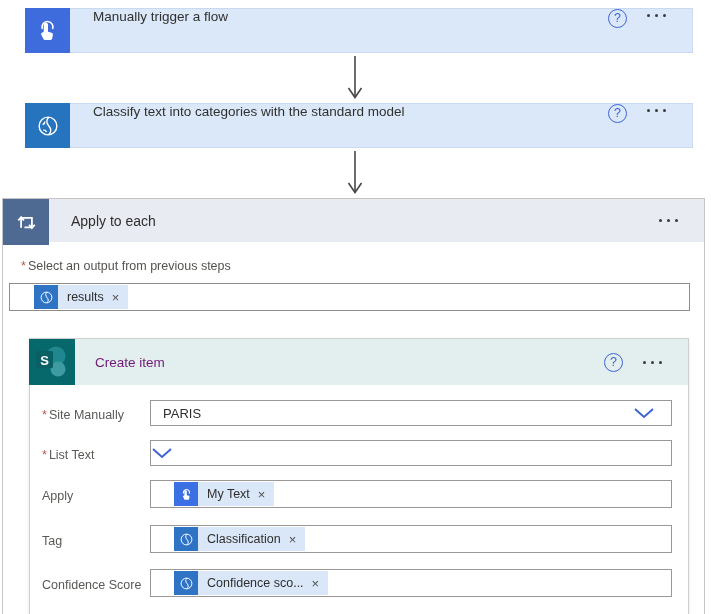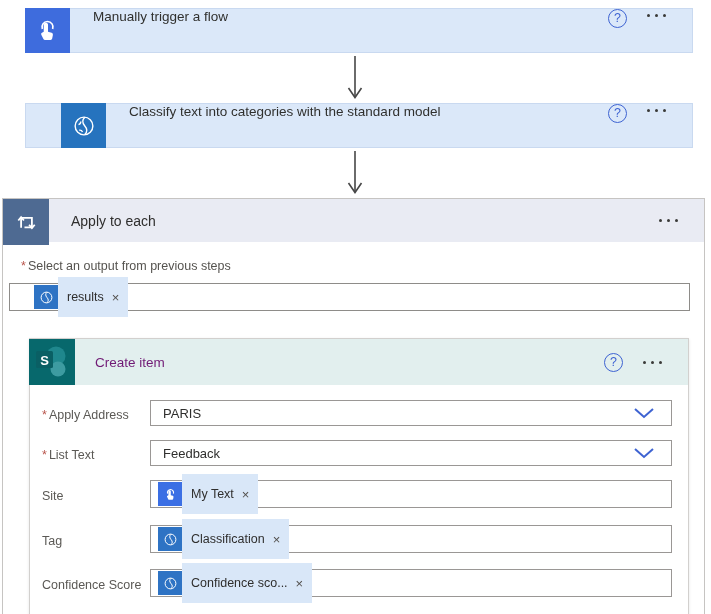--- a/index.html
+++ b/index.html
@@ -3,21 +3,21 @@
 <meta charset="utf-8">
 <style>
   html,body{margin:0;padding:0;background:#fff;}
   #canvas{position:relative;width:711px;height:614px;background:#fff;overflow:hidden;
           font-family:"Liberation Sans",sans-serif;-webkit-font-smoothing:antialiased;}
 
   
   .action-card{position:absolute;left:25px;width:668px;height:45px;display:flex;
                background:var(--card_blue_bg);border:1px solid var(--card_blue_border);box-sizing:border-box;cursor:pointer;}
   #trigger-card{top:8px;}
-  #classify-card{top:103px;padding-left:36px;}
+  #classify-card{top:103px;}
   .icon-sq{width:45px;height:45px;flex:0 0 45px;display:flex;align-items:center;justify-content:center;
            margin:-1px 0 -1px -1px;}
   .icon-trigger{background:var(--trigger_icon_bg);}
   .icon-ai{background:var(--ai_icon_bg);}
   .card-title{flex:1;padding-left:23px;font-size:13.5px;color:#30302e;}
 
   .help{width:19px;height:19px;min-width:19px;border:1.4px solid var(--accent_blue);border-radius:50%;
         color:var(--accent_blue);font-size:12.5px;line-height:1;display:flex;align-items:center;justify-content:center;
         background:transparent;padding:0;margin:0 18px 0 0;cursor:pointer;}
   .menu{display:flex;gap:5px;margin-right:24px;background:none;border:none;cursor:pointer;padding:5px 2px;}
@@ -39,40 +39,40 @@
   .outputs-label{position:absolute;left:18px;top:60px;font-size:12.5px;color:#55534f;}
   .req{color:var(--asterisk);margin-right:2px;}
   .outputs-box{position:absolute;left:6px;top:84px;width:681px;height:28px;border:1px solid #8e8c89;
                background:#fff;display:flex;align-items:center;box-sizing:border-box;cursor:text;}
 
   
   .token{display:flex;align-items:center;height:24px;font-size:12.5px;cursor:pointer;}
   .tok-icon{width:24px;height:24px;min-width:24px;display:flex;align-items:center;justify-content:center;}
   .tok-ai{background:var(--ai_token_bg);}
   .tok-trig{background:var(--trigger_token_bg);}
-  .tok-pill{display:flex;align-items:center;height:40px;background:var(--token_bg);padding:0 9px;color:#2f2e2d;gap:8px;}
+  .tok-pill{display:flex;align-items:center;height:24px;background:var(--token_bg);padding:0 9px;color:#2f2e2d;gap:8px;}
   .tok-x{color:#524f4c;font-size:13px;cursor:pointer;}
 
   
   #create-card{position:absolute;left:26px;top:139px;width:660px;height:290px;background:#fff;
                border:1px solid var(--create_border);box-shadow:0 1px 3px rgba(0,0,0,.10);box-sizing:border-box;}
   .create-header{position:relative;height:46px;background:var(--create_header_bg);display:flex;align-items:center;cursor:pointer;}
   .create-icon{width:46px;height:46px;flex:0 0 46px;margin:-1px 0 0 -1px;background:var(--sp_icon_bg);
                display:flex;align-items:center;justify-content:center;}
   .create-title{margin-left:20px;font-size:13.5px;color:#701a75;}
   .create-header .help{margin-left:auto;}
 
   .field-row{position:absolute;left:0;width:100%;}
   .f-label{position:absolute;left:12px;top:0;bottom:0;display:flex;align-items:center;font-size:12.5px;color:#5b5955;}
   .f-input{position:absolute;left:120px;width:522px;top:0;bottom:4px;border:1px solid #9a9795;background:#fff;
            display:flex;align-items:center;box-sizing:border-box;cursor:pointer;}
   .f-value{margin-left:12px;font-size:13px;color:#2f2e2d;flex:1;}
   .chev{margin-right:16px;display:flex;align-items:center;}
   .tok-input{cursor:text;}
-  .tok-input .token{margin-left:7px;}
+  .tok-input .token{margin-left:23px;}
   .outputs-box .token{margin-left:24px;}
 </style>
 </head>
 <body>
 
 <div id="canvas">
 
   <div class="action-card" id="trigger-card">
     <div class="icon-sq icon-trigger">
       <svg width="27" height="27" viewBox="0 0 24 24">
@@ -174,50 +174,49 @@
         <button class="menu">
             <i></i>
             <i></i>
             <i></i>
           </button>
       </div>
 
       <div class="field-row" style="top:61px;height:30px;">
         <div class="f-label">
           <span class="req">*</span>
-            <span>Apply Address</span>
+            <span>Site Manually</span>
         </div>
         <div class="f-input">
           <span class="f-value">PARIS</span>
           <span class="chev">
             <svg width="22" height="12" viewBox="0 0 22 12">
                 <path d="M2 2 L11 10 L20 2" fill="none" stroke="var(--accent_blue)" stroke-width="2"></path>
               </svg>
           </span>
         </div>
       </div>
 
       <div class="field-row" style="top:101px;height:30px;">
         <div class="f-label">
           <span class="req">*</span>
             <span>List Text</span>
         </div>
         <div class="f-input">
-          <span class="f-value">Feedback</span>
           <span class="chev">
             <svg width="22" height="12" viewBox="0 0 22 12">
                 <path d="M2 2 L11 10 L20 2" fill="none" stroke="var(--accent_blue)" stroke-width="2"></path>
               </svg>
           </span>
         </div>
       </div>
 
       <div class="field-row" style="top:141px;height:32px;">
         <div class="f-label">
-            <span>Site</span>
+            <span>Apply</span>
           </div>
         <div class="f-input tok-input">
           <div class="token">
             <span class="tok-icon tok-trig">
               <svg width="15" height="15" viewBox="0 0 24 24">
                 <path d="M7.4 10.6a4.9 4.9 0 1 1 9.2 0" fill="none" stroke="#fff" stroke-width="1.8"></path>
                 <path d="M11.05 5.3c.78 0 1.4.62 1.4 1.4v6.4l3.15.92c.82.24 1.33 1.05 1.18 1.89l-.6 3.28a1.52 1.52 0 0 1-1.5 1.25h-4.93c-.58 0-1.11-.33-1.37-.85l-1.9-3.8a1.35 1.35 0 0 1 .62-1.82l1.55-.77V6.7c0-.78.62-1.4 1.4-1.4z" fill="#fff"></path>
               </svg>
             </span>
             <span class="tok-pill">

